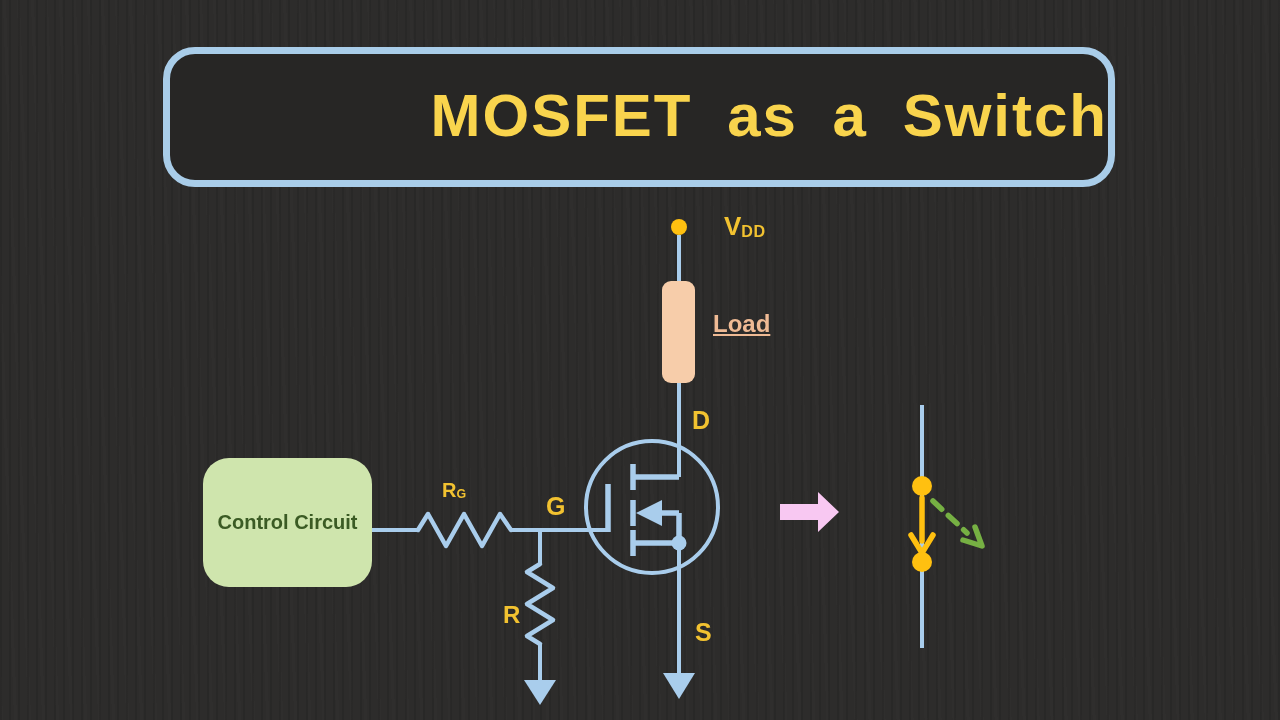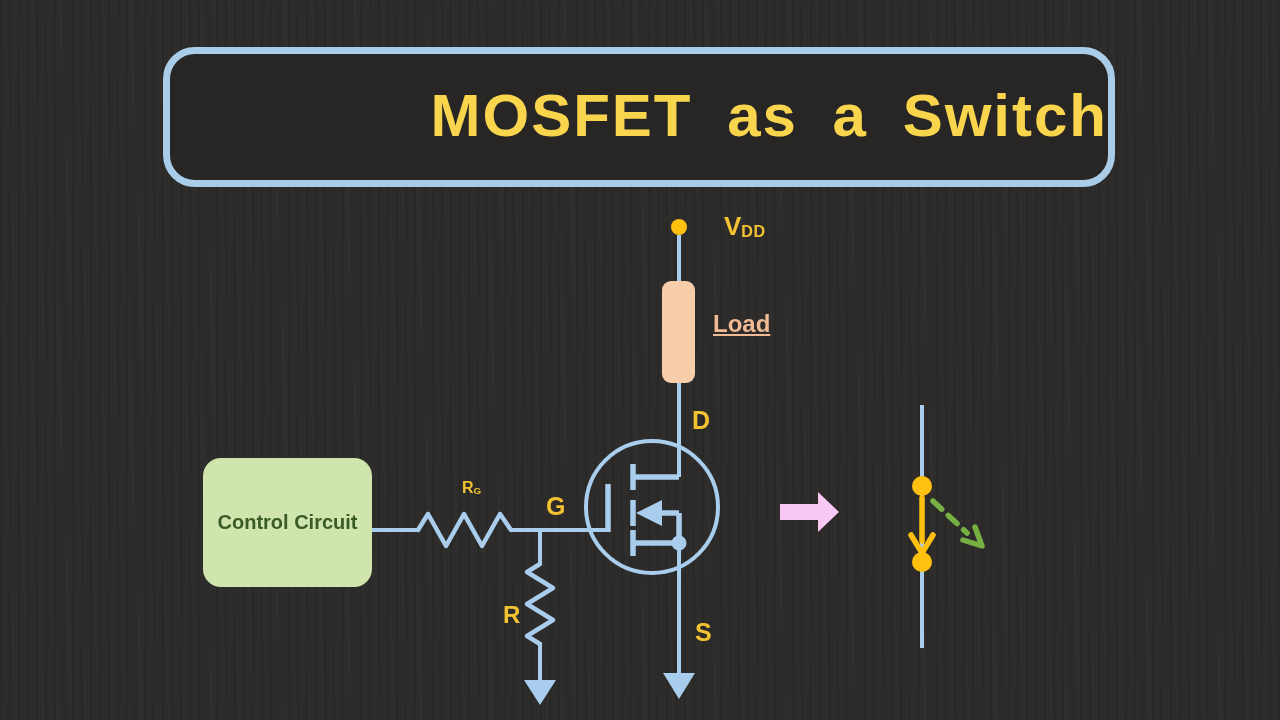--- a/index.html
+++ b/index.html
@@ -36,26 +36,26 @@
   .open-arrow{stroke:var(--open-arrow-green,#76b043);fill:none;stroke-width:5.5px;stroke-linecap:round;stroke-linejoin:round;}
   .open-arrow-dash{stroke-dasharray:12 9;}
   
   .lbl{position:absolute;font-weight:bold;color:var(--label-yellow,#f2c230);white-space:nowrap;}
   .lbl sub{font-size:0.62em;vertical-align:-0.12em;letter-spacing:0.5px;}
   #vdd-label{left:697px;top:211px;font-size:26px;margin-left:27px;}
   #load-label{left:713px;top:310px;font-size:24px;color:var(--load-label,#efba94);text-decoration:underline;}
   #drain-label{left:692px;top:406px;font-size:25px;}
   #gate-label{left:546px;top:492px;font-size:25px;}
   #source-label{left:695px;top:618px;font-size:25px;}
-  #rg-label{left:462px;top:479px;font-size:16px;}
+  #rg-label{left:442px;top:479px;font-size:20px;}
   #r-label{left:503px;top:601px;font-size:24px;}
   
   .control-box{
     position:absolute;left:203px;top:458px;width:169px;height:129px;
-    background:var(--control-box-fill,#cfe5ad);border-radius:18px;
+    background:var(--control-box-fill,#cfe5ad);border-radius:26px;
     display:flex;align-items:center;justify-content:center;
   }
   .control-box span{
     color:var(--control-text-green,#3b5b24);font-size:20px;font-weight:bold;
   }
 </style>
 </head>
 <body>
 
 <div id="canvas">

